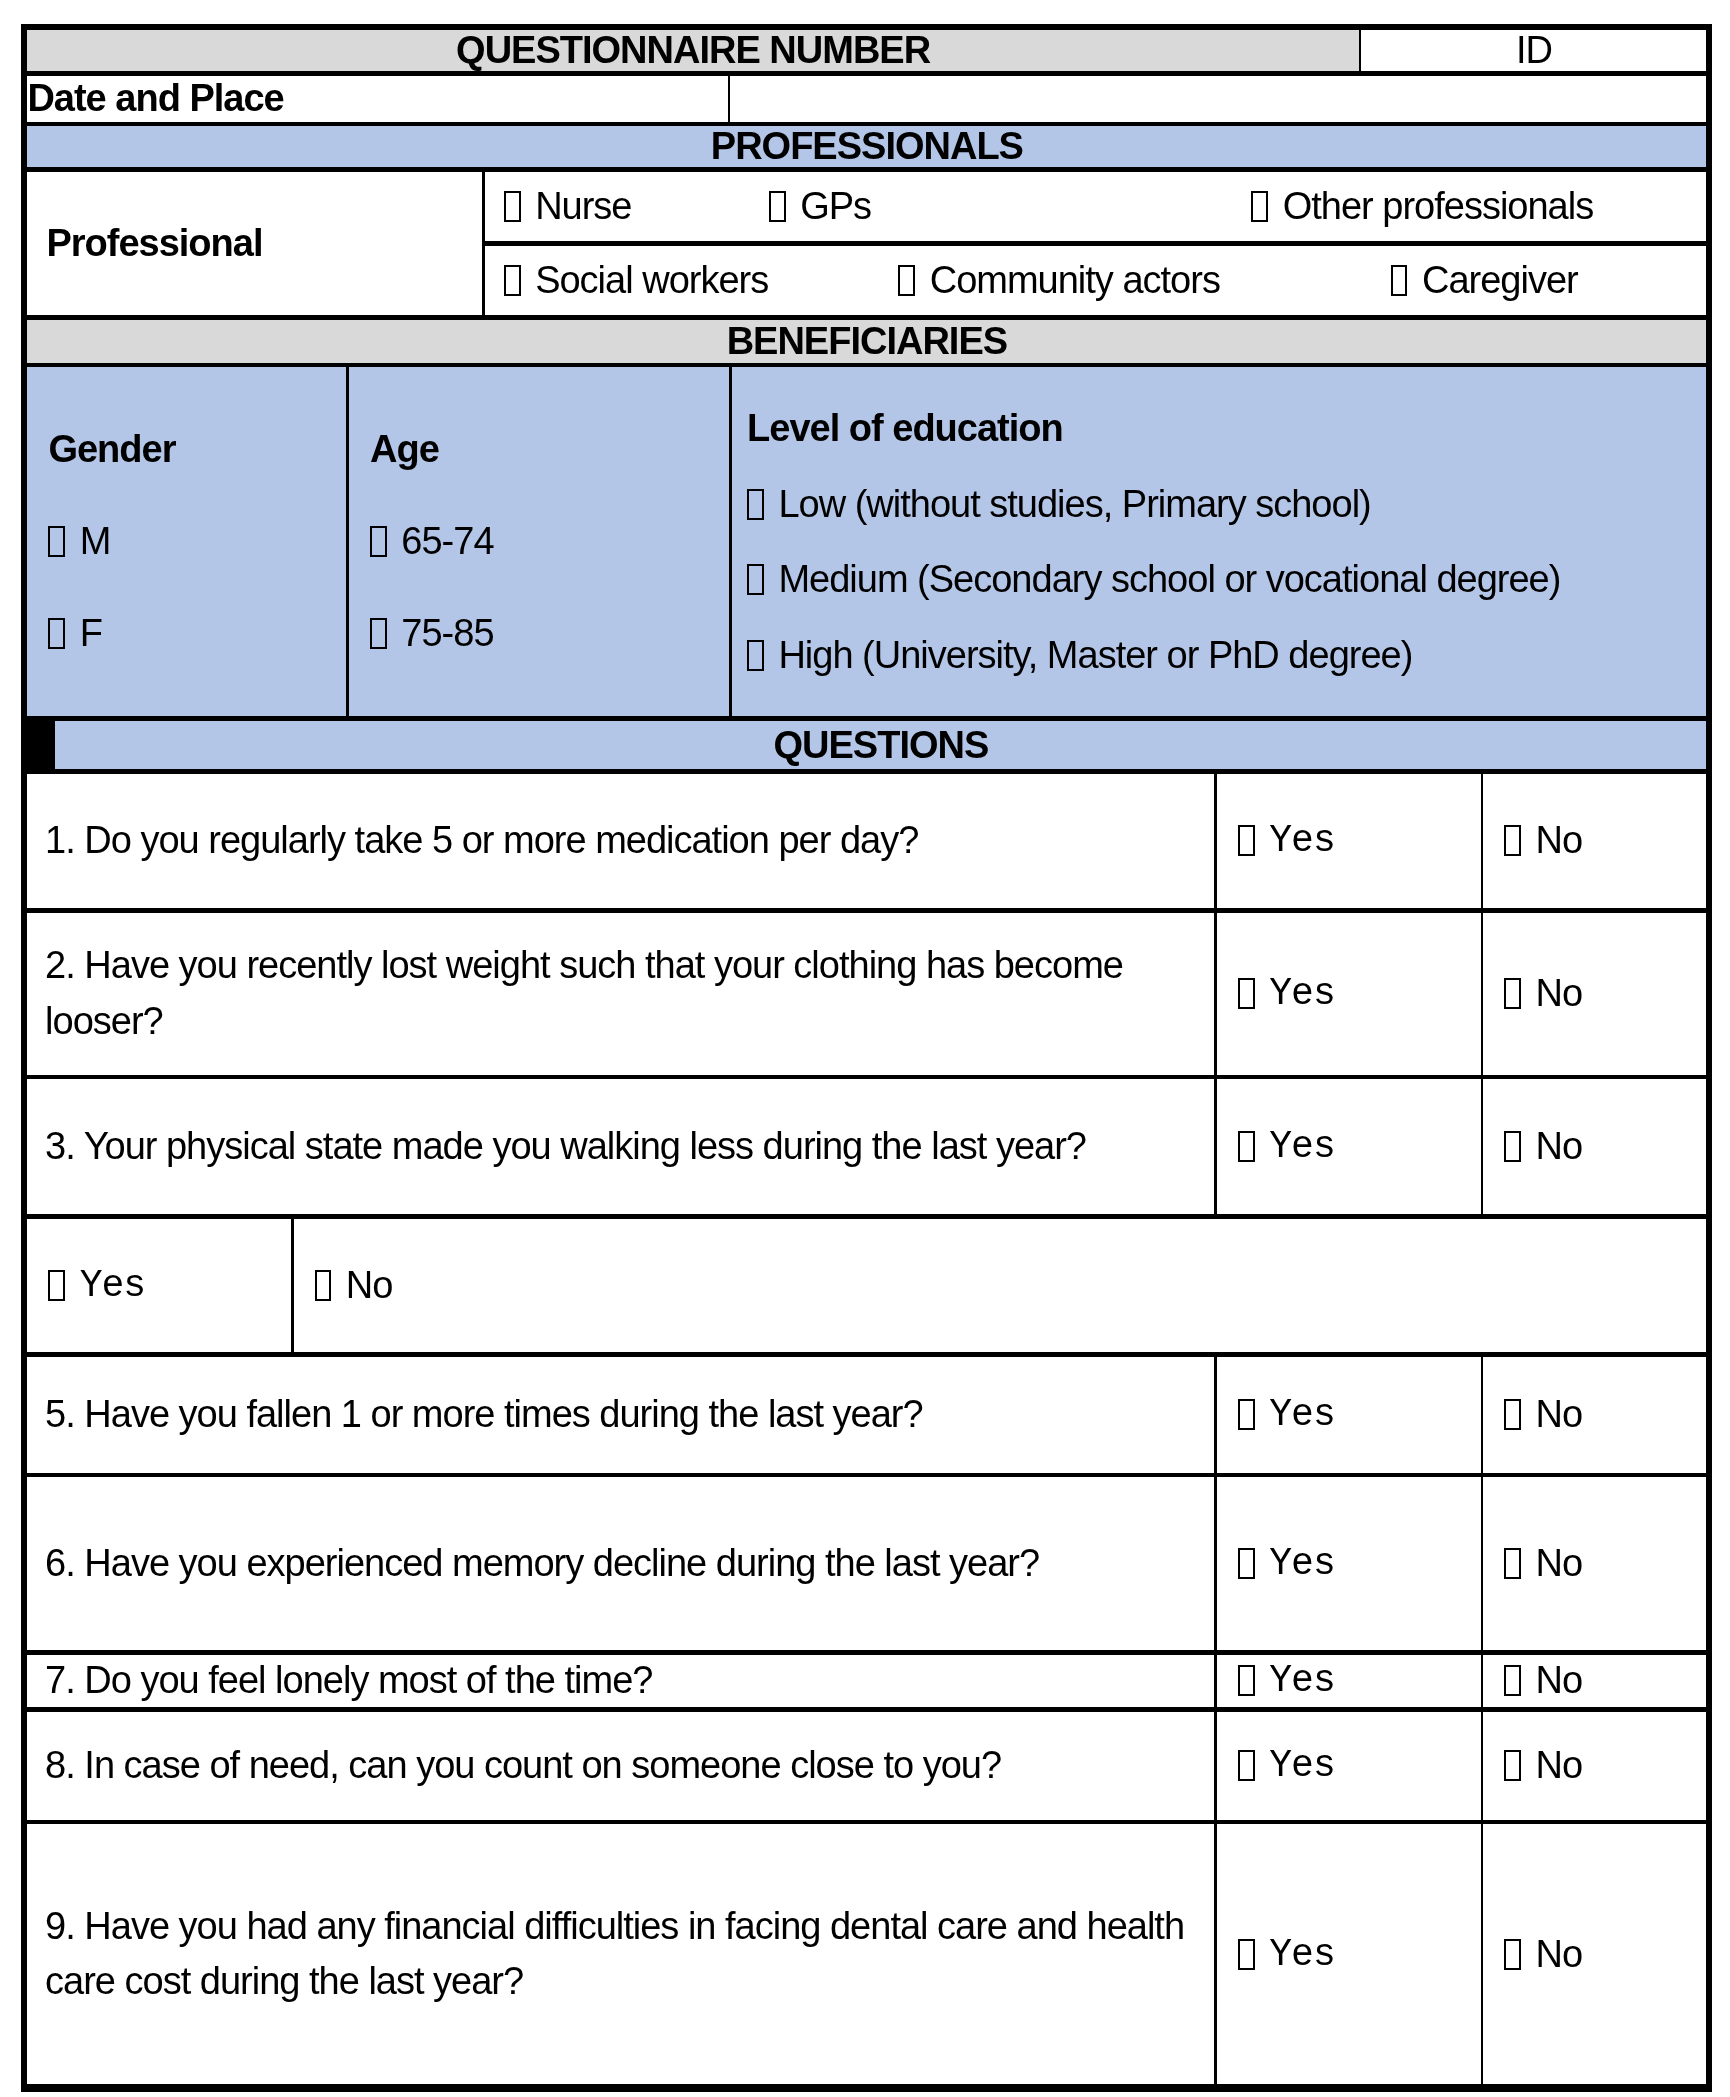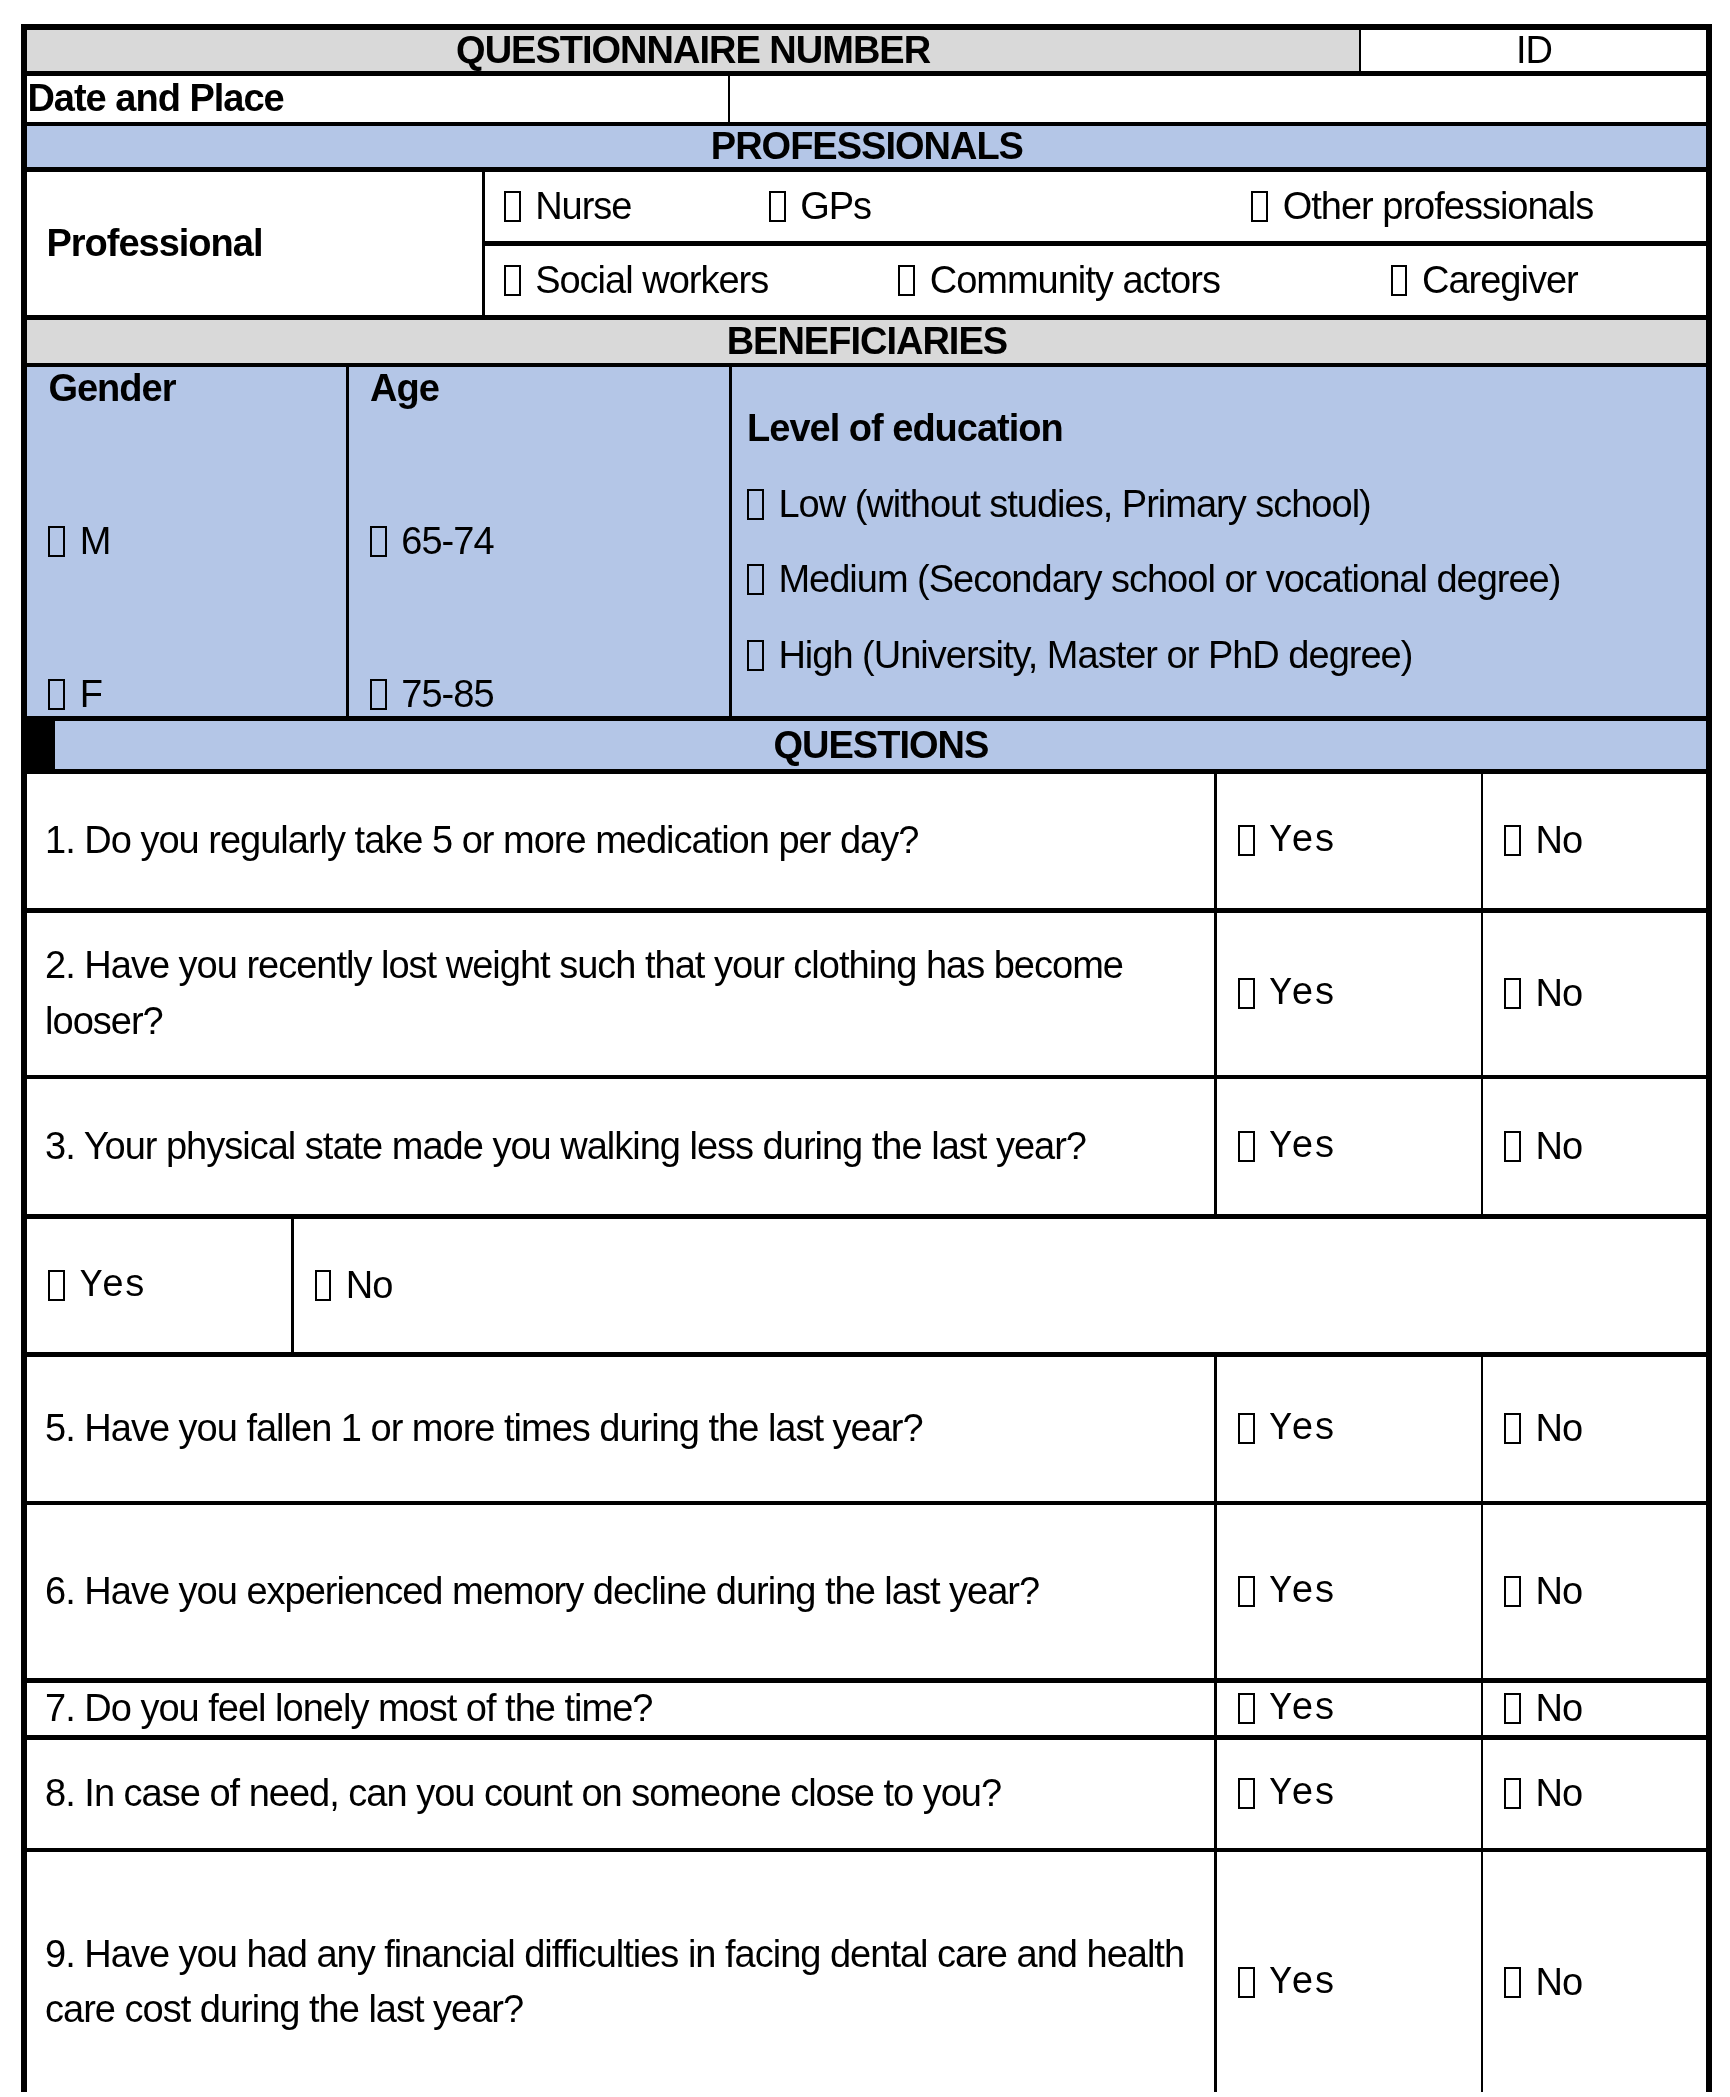--- a/index.html
+++ b/index.html
@@ -60,21 +60,21 @@
   .po-d { flex:0 0 32.3%; } .po-e { flex:0 0 40.3%; } .po-f { flex:1 1 auto; }
   
   .benef-grid {
     height:349px; flex:0 0 auto;
     display:grid;
     grid-template-columns:614fr 731fr 1876fr;
     gap:0 2.6px;
     background:transparent;
   }
   .benef-col {
-    display:flex; flex-direction:column; justify-content:space-between;
+    display:flex; flex-direction:column; justify-content:center;
     row-gap:49px; padding-left:21px;
   }
   .edu-col {
     display:flex; flex-direction:column; justify-content:space-evenly;
     padding:7.3px 10.4px 7.3px 15.6px; row-gap:0;
   }
   
   .qrow .qc { flex:0 0 70.7%; padding:5.2px 12.5px 5.2px 17.7px; display:flex; align-items:center; line-height:1.45; }
   .qrow .yc { flex:0 0 15.7%; padding-left:21px; display:flex; align-items:center;font-family:Liberation Mono, monospace; }
   .qrow .nc { flex:1 1 auto; padding-left:21px; display:flex; align-items:center; }
@@ -240,21 +240,21 @@
     <div class="cell yc">
       <span class="cb"></span>
       <span>Yes</span>
     </div>
     <div class="cell nc">
       <span class="cb"></span>
       <span>No</span>
     </div>
   </div>
 
-  <div class="row qrow" style="height:144px">
+  <div class="row qrow" style="height:116px">
     <div class="cell qc">
       <span>5. Have you fallen 1 or more times during the last year?</span>
     </div>
     <div class="cell yc">
       <span class="cb"></span>
       <span>Yes</span>
     </div>
     <div class="cell nc">
       <span class="cb"></span>
       <span>No</span>

